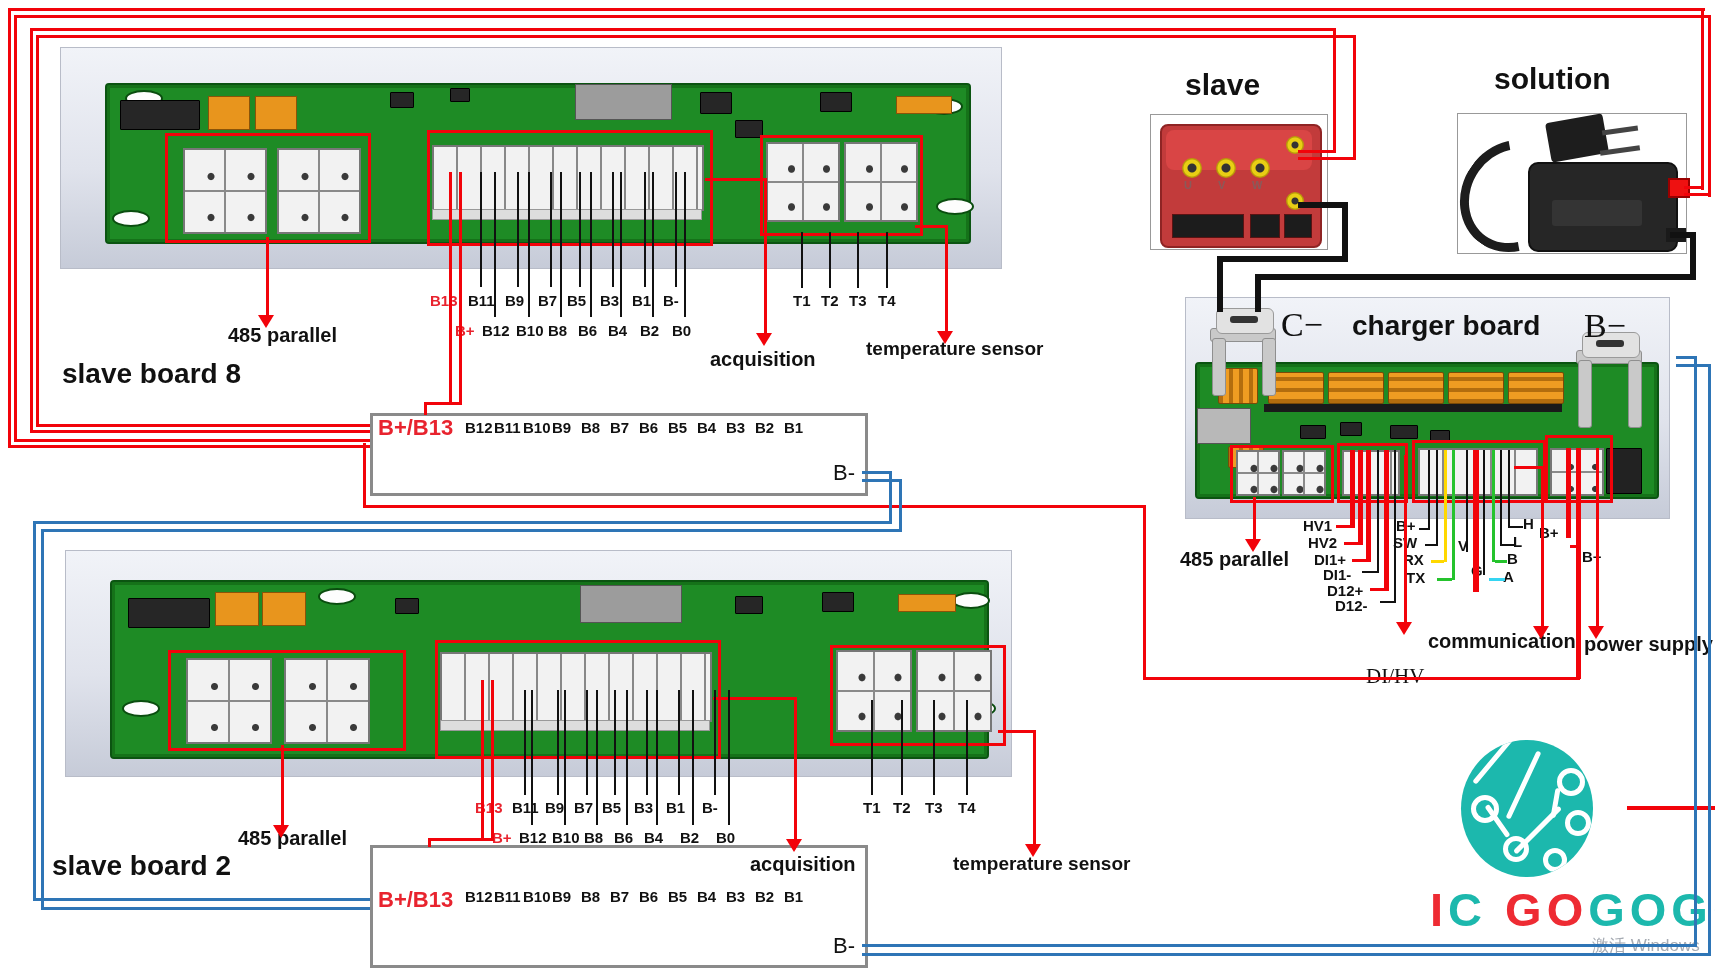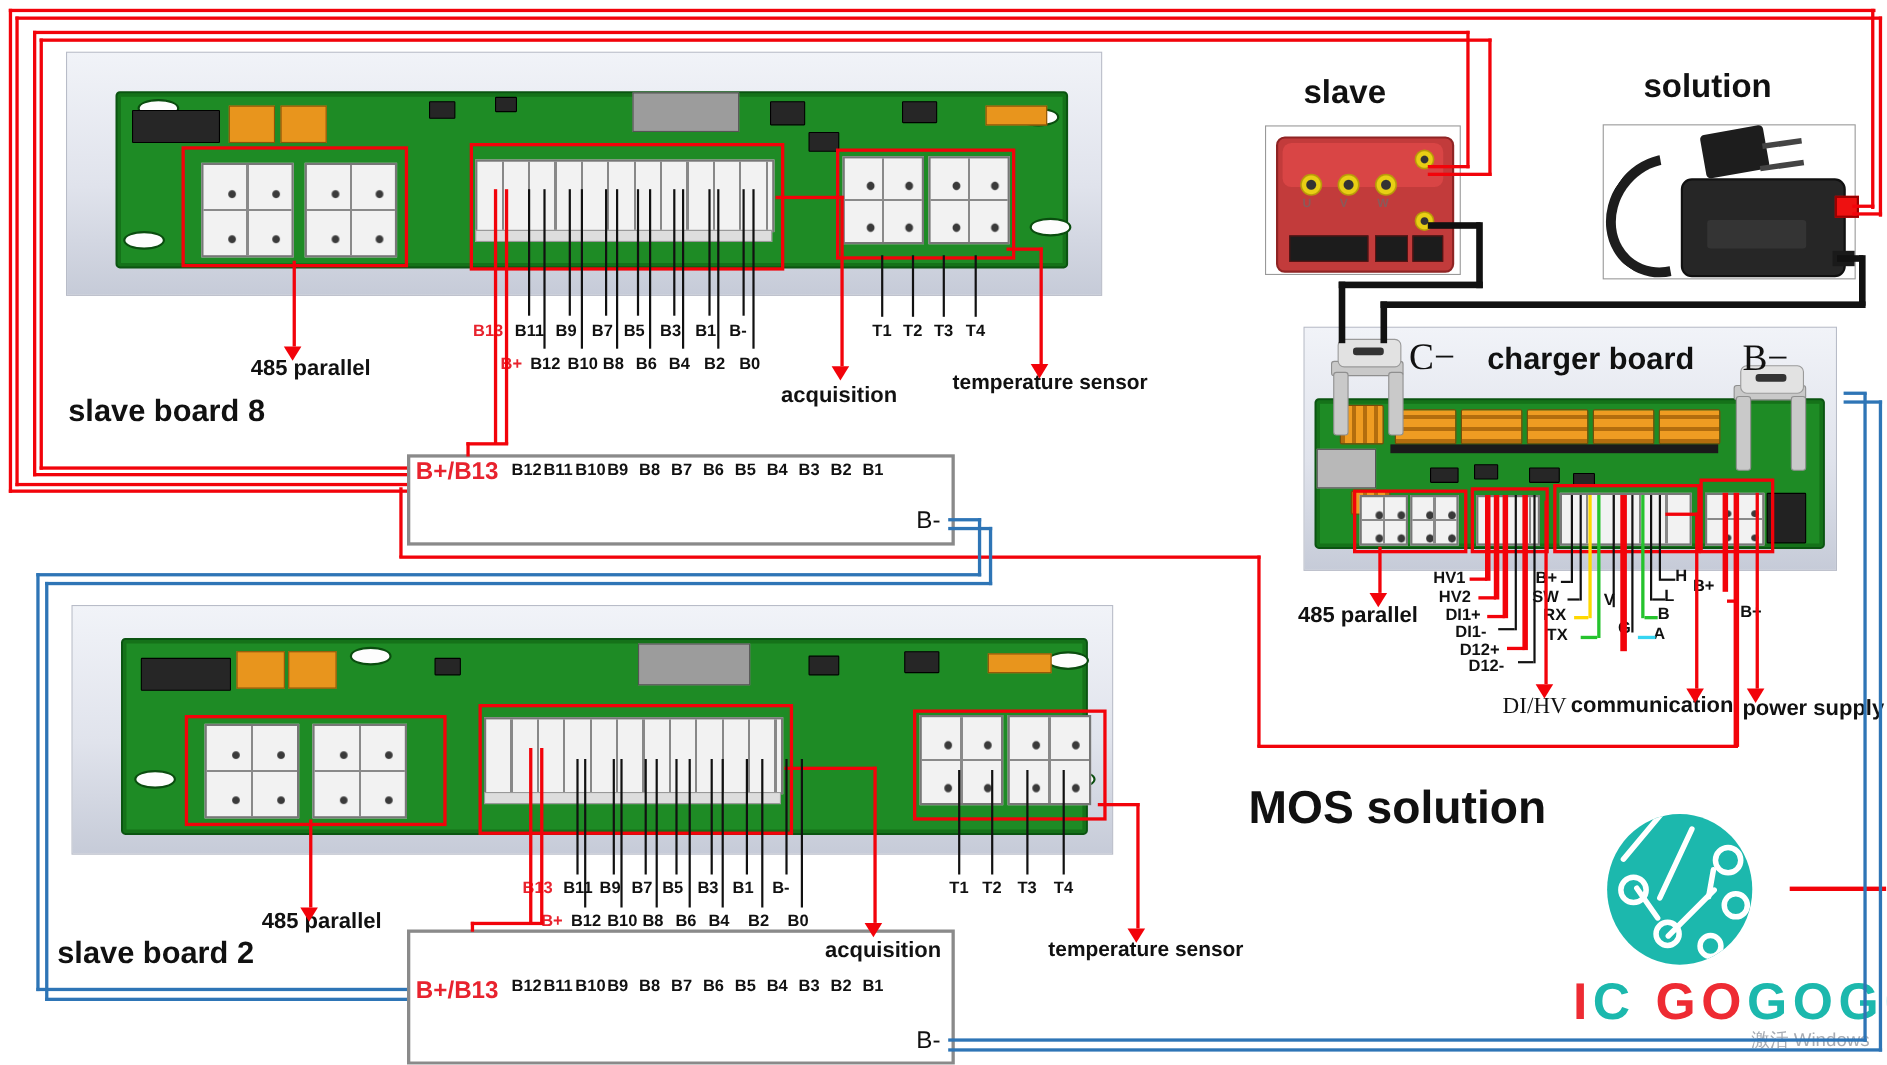--- a/index.html
+++ b/index.html
@@ -189,28 +189,27 @@
   <div class="lbl" style="left:52px;top:850px;font-size:28px">slave board 2</div>
   <div class="lbl" style="left:238px;top:827px;font-size:20px">485 parallel</div>
   <div class="lbl" style="left:750px;top:853px;font-size:20px">acquisition</div>
   <div class="lbl" style="left:953px;top:853px;font-size:19px">temperature sensor</div>
   <div class="lbl" style="left:1185px;top:68px;font-size:30px">slave</div>
   <div class="lbl" style="left:1494px;top:62px;font-size:30px">solution</div>
   <div class="lbl serif" style="left:1281px;top:306px;font-size:34px">C−</div>
   <div class="lbl" style="left:1352px;top:310px;font-size:28px">charger board</div>
   <div class="lbl serif" style="left:1584px;top:307px;font-size:34px">B−</div>
   <div class="lbl" style="left:1180px;top:548px;font-size:20px">485 parallel</div>
-  <div class="lbl serif" style="left:1366px;top:629px;font-size:21px">DI/HV</div>
+  <div class="lbl serif" style="left:1366px;top:664px;font-size:21px">DI/HV</div>
   <div class="lbl" style="left:1428px;top:630px;font-size:20px">communication</div>
   <div class="lbl" style="left:1584px;top:633px;font-size:20px">power supply</div>
   <div class="lbl" style="left:378px;top:415px;font-size:22px;color:#e8232e">B+/B13</div>
   <div class="lbl" style="left:833px;top:460px;font-size:22px;font-weight:normal">B-</div>
   <div class="lbl" style="left:378px;top:887px;font-size:22px;color:#e8232e">B+/B13</div>
   <div class="lbl" style="left:833px;top:933px;font-size:22px;font-weight:normal">B-</div>
-  <div class="lbl" style="left:1135px;top:710px;font-size:42px">MOS solution</div>
   <div class="lbl" style="left:1592px;top:934px;font-size:17px;font-weight:normal;color:#a6abb3">激活 Windows</div>
 
   <div style="position: absolute; left: 0px; top: 0px;">
       <span class="pinlab red" style="left: 430px; top: 292px;">B13</span>
       <span class="pinlab" style="left: 468px; top: 292px;">B11</span>
       <span class="pinlab" style="left: 505px; top: 292px;">B9</span>
       <span class="pinlab" style="left: 538px; top: 292px;">B7</span>
       <span class="pinlab" style="left: 567px; top: 292px;">B5</span>
       <span class="pinlab" style="left: 600px; top: 292px;">B3</span>
       <span class="pinlab" style="left: 632px; top: 292px;">B1</span>

